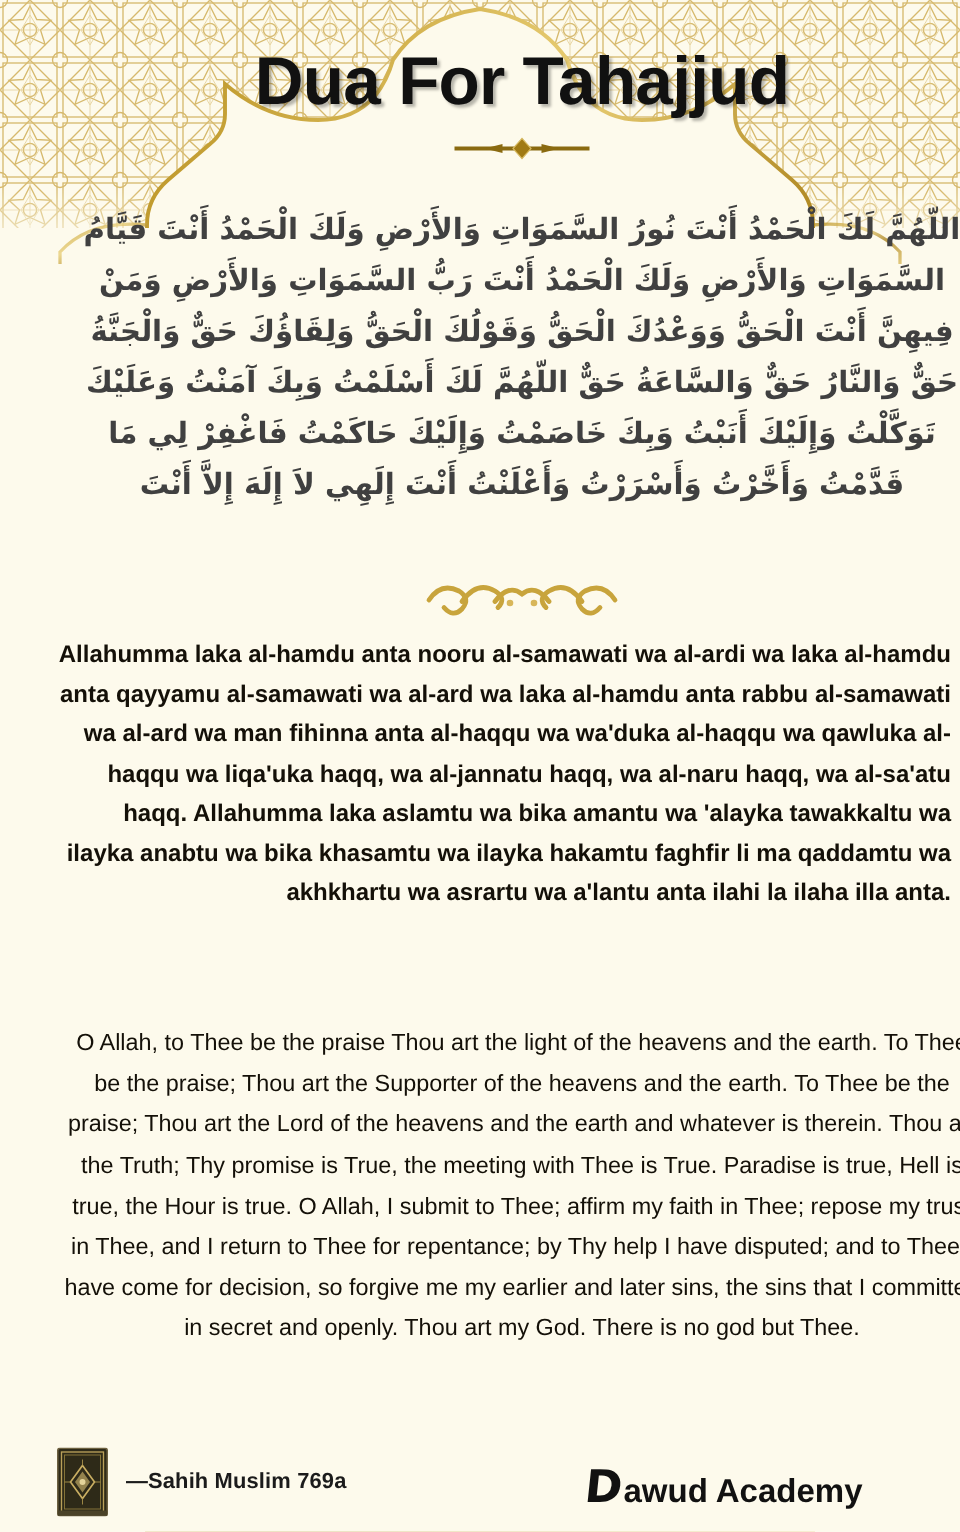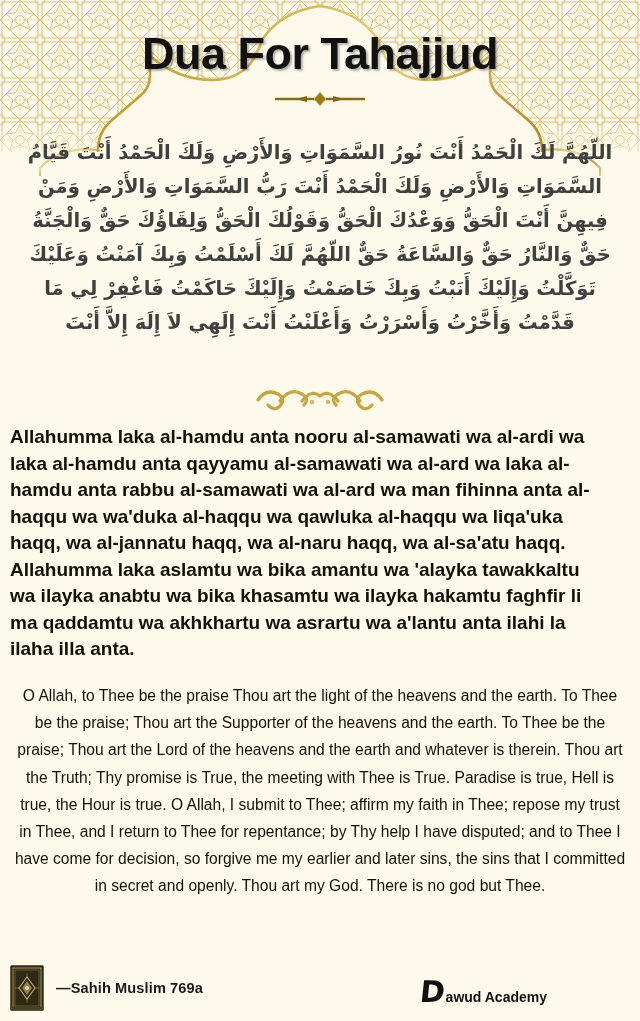--- a/index.html
+++ b/index.html
@@ -36,20 +36,21 @@
     height: 1021px;
     z-index: 1;
     pointer-events: none;
   }
   #content-panel svg { display: block; }
 
   #page {
     position: absolute;
     inset: 0;
     z-index: 2;
+    margin-left: 28px;
   }
 
   
   .header {
     position: absolute;
     left: 0;
     top: 30px;
     width: 640px;
     text-align: center;
   }
@@ -95,23 +96,23 @@
     height: 34px;
   }
   .ornament svg { display: block; }
 
   
   .translit {
     position: absolute;
     left: 10px;
     top: 424px;
     width: 596px;
-    text-align: left;
+    text-align: right;
     color: #141008;
-    font-size: 19px;
+    font-size: 16px;
     font-weight: bold;
     line-height: 26.5px;
     font-family: "Liberation Sans", sans-serif;
   }
 
   
   .translation {
     position: absolute;
     left: 12px;
     top: 682px;
@@ -162,21 +163,21 @@
   .brand-d {
     font-size: 30px;
     font-weight: bold;
     color: #111111;
     line-height: 1;
     font-family: "DejaVu Sans", sans-serif;
     transform: skewX(-6deg);
     margin-right: 1px;
   }
   .brand-name {
-    font-size: 14px;
+    font-size: 22px;
     font-weight: bold;
     color: #111111;
     line-height: 1;
     font-family: "Liberation Sans", sans-serif;
   }
 </style>
 </head>
 <body>
 
 <div id="pattern-band">

